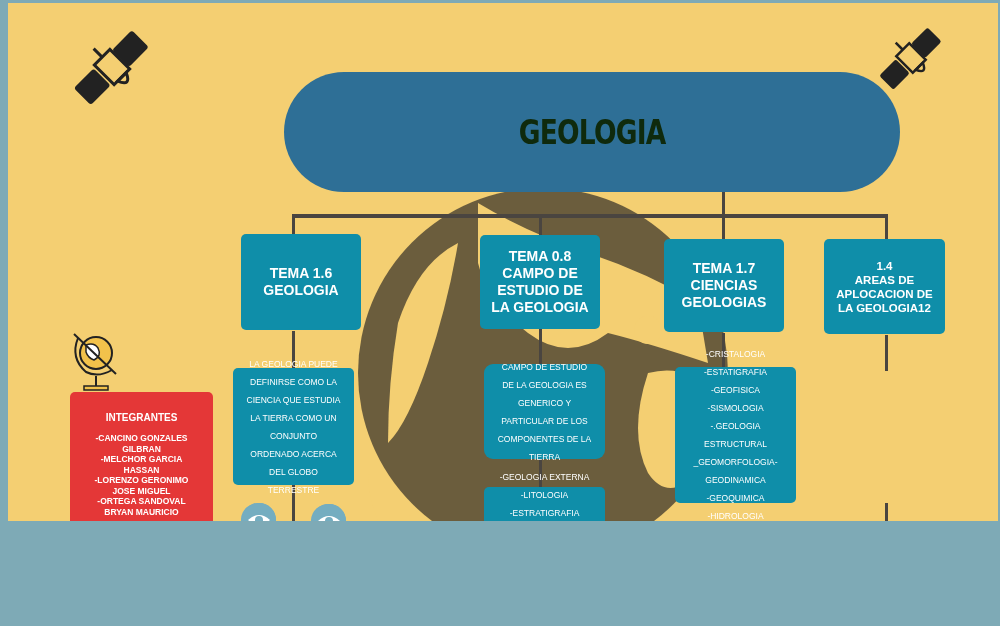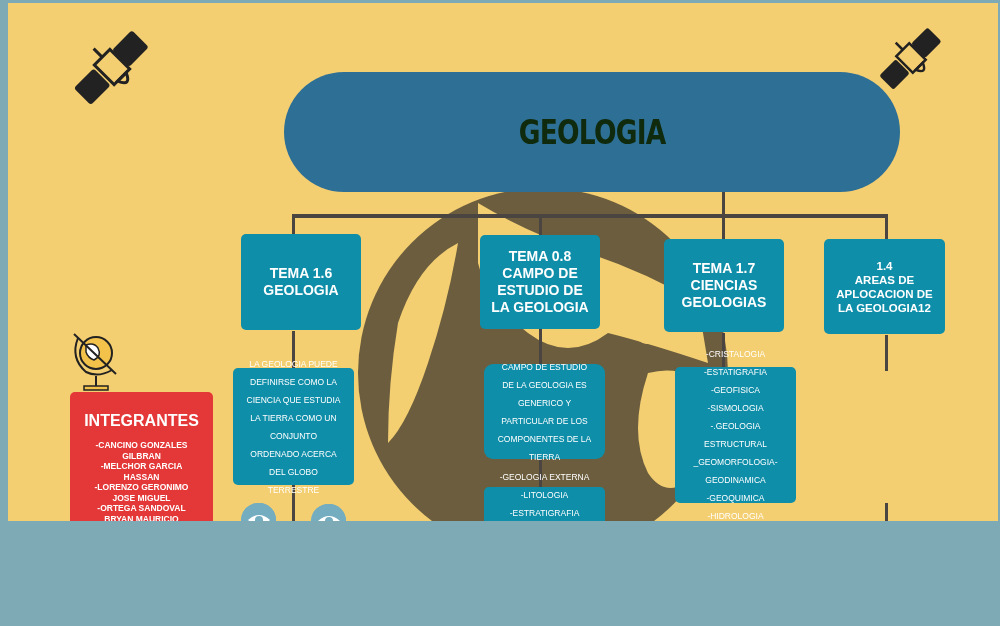--- a/index.html
+++ b/index.html
@@ -7,21 +7,21 @@
   .canvas { position:absolute; left:8px; top:3px; width:990px; height:518px; background:#f4cf72; overflow:hidden; }
   .globe { position:absolute; left:0; top:0; width:990px; height:623px; }
   .line { position:absolute; background:#4a4540; }
   .title-pill { position:absolute; left:276px; top:69px; width:616px; height:120px; background:#2e6f96; border-radius:60px; display:flex; align-items:center; justify-content:center; }
   .title-pill span { font-family:"DejaVu Sans", sans-serif; font-weight:bold; font-size:34px; color:#0f2a0d; letter-spacing:-1px; transform:scaleX(0.78); display:inline-block; }
   .box { position:absolute; background:#0f8ea9; border-radius:5px; color:#fff; display:flex; align-items:center; justify-content:center; text-align:center; box-sizing:border-box; padding:4px 6px; }
   .box.head { font-weight:bold; font-size:14px; line-height:17px; }
   .box.head.small { font-size:11.5px; line-height:14px; }
   .box.body { font-size:8.5px; line-height:18px; white-space:pre-line; }
   .red { position:absolute; left:62px; top:389px; width:143px; height:150px; background:#e43737; border-radius:5px; color:#fff; text-align:center; }
-  .red .h { font-weight:bold; font-size:16px; margin-top:20px; }
+  .red .h { font-weight:bold; font-size:10px; margin-top:20px; }
   .red .b { font-size:8.5px; line-height:10.5px; margin-top:10px; white-space:pre-line;font-weight:bold; }
   .pin { position:absolute; width:38px; height:50px; }
   .icon-abs { position:absolute; }
 </style>
 </head>
 <body>
 
 <div class="canvas">
 
   <svg class="globe" viewBox="0 0 990 623">

